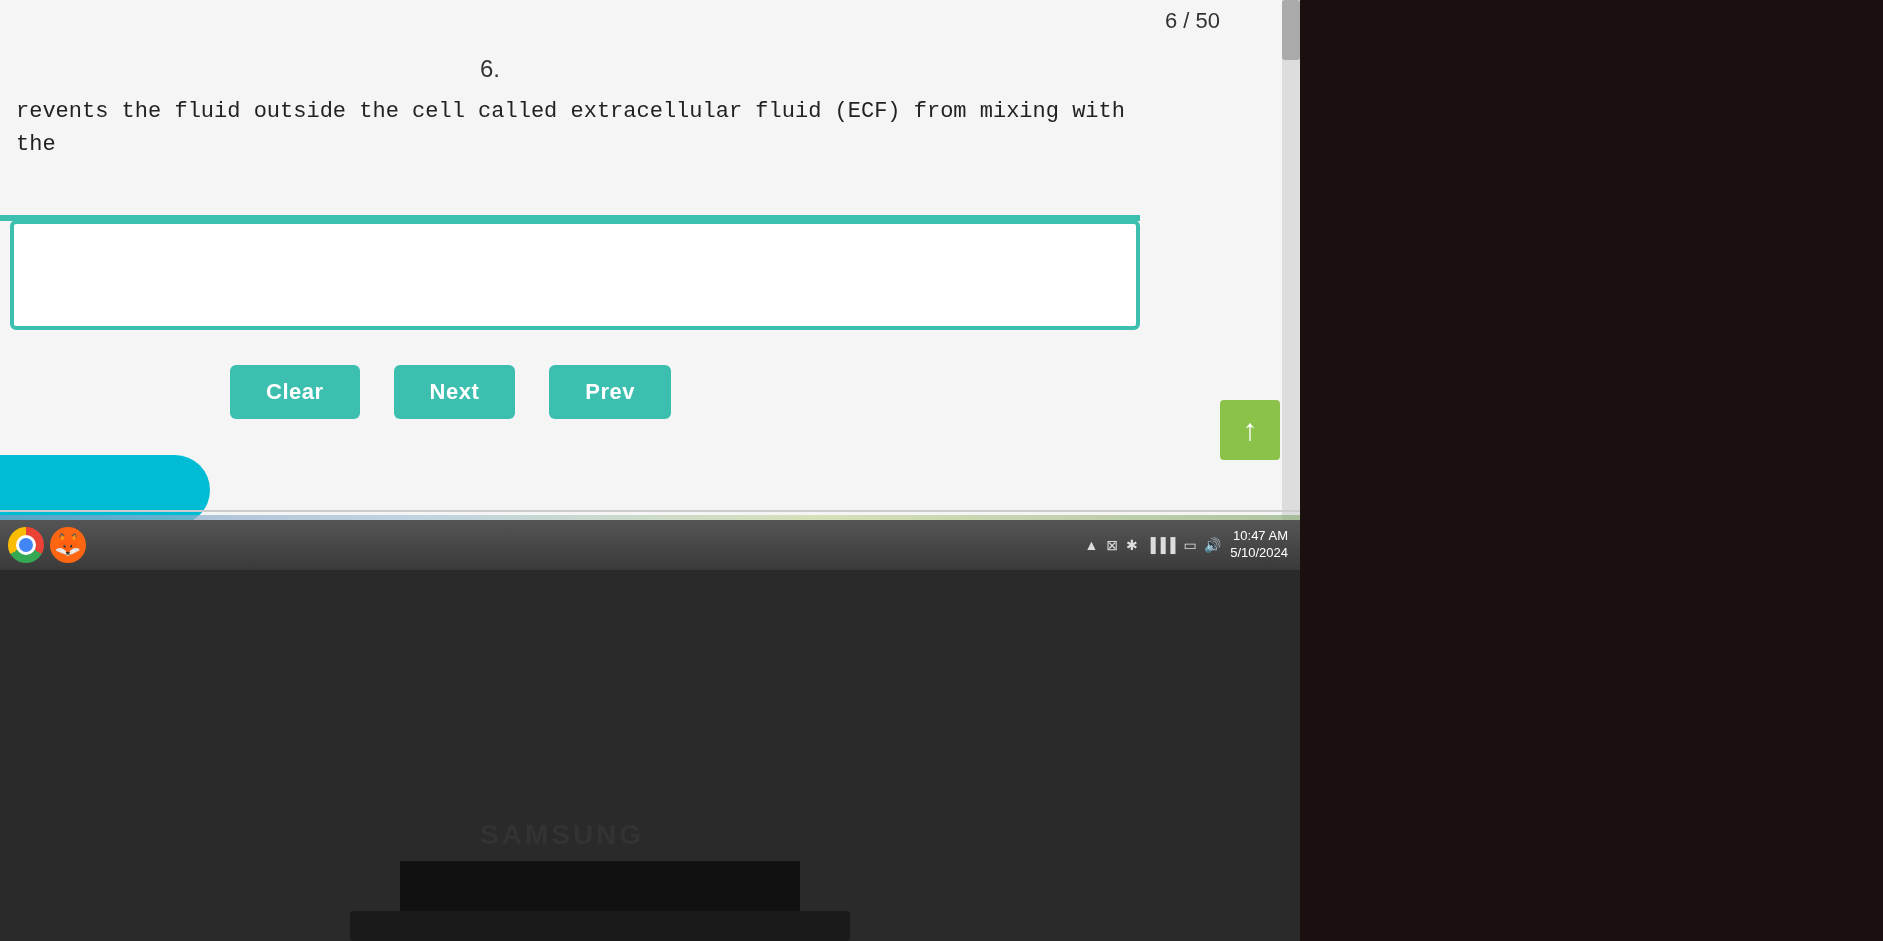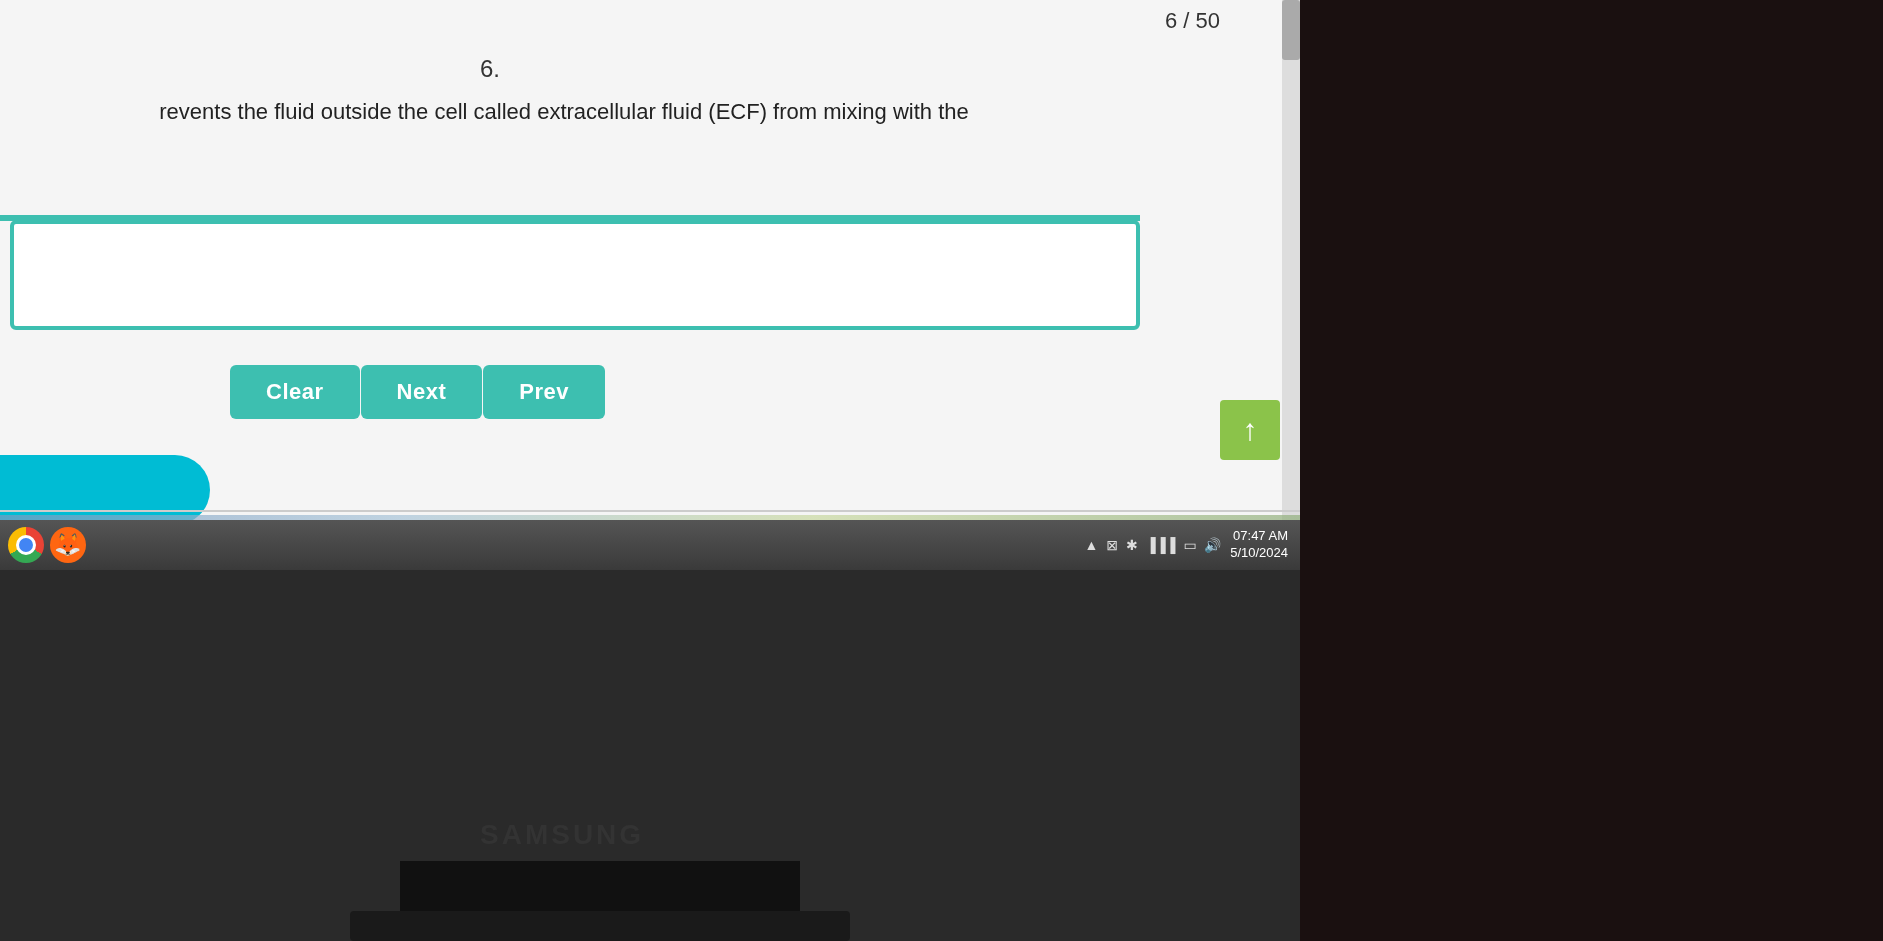--- a/index.html
+++ b/index.html
@@ -40,47 +40,47 @@
       top: 55px;
       left: 480px;
       font-size: 24px;
       color: #333;
     }
 
     
     .question-text {
       position: absolute;
       top: 95px;
-      left: 4px;
+      left: 16px;
       width: 1120px;
-      text-align: center;
       font-size: 22px;
       color: #222;
       line-height: 1.5;
+      font-family: Liberation Mono, monospace;
     }
 
     
     .answer-area {
       position: absolute;
       top: 220px;
       left: 10px;
       width: 1130px;
       height: 110px;
       border: 4px solid #3dbfb0;
       border-radius: 6px;
       background: #fff;
     }
 
     
     .buttons-row {
       position: absolute;
       top: 365px;
       left: 230px;
       display: flex;
-      gap: 1px;
+      gap: 34px;
     }
 
     .btn {
       padding: 14px 36px;
       border: none;
       border-radius: 6px;
       font-size: 22px;
       font-weight: bold;
       color: #fff;
       background: #3dbfb0;
@@ -329,21 +329,21 @@
     <div class="taskbar-icon firefox-icon">🦊</div>
 
     <div class="system-tray">
       <span class="tray-icon">▲</span>
       <span class="tray-icon">⊠</span>
       <span class="tray-icon">✱</span>
       <span class="tray-icon">▐▐▐</span>
       <span class="tray-icon">▭</span>
       <span class="tray-icon">🔊</span>
       <div class="clock">
-        <div>07:47 AM</div>
+        <div>10:47 AM</div>
         <div>5/10/2024</div>
       </div>
     </div>
   </div>
 
 </div>
 
 <div class="samsung-label">SAMSUNG</div>
 
 <div class="monitor-stand"></div>

